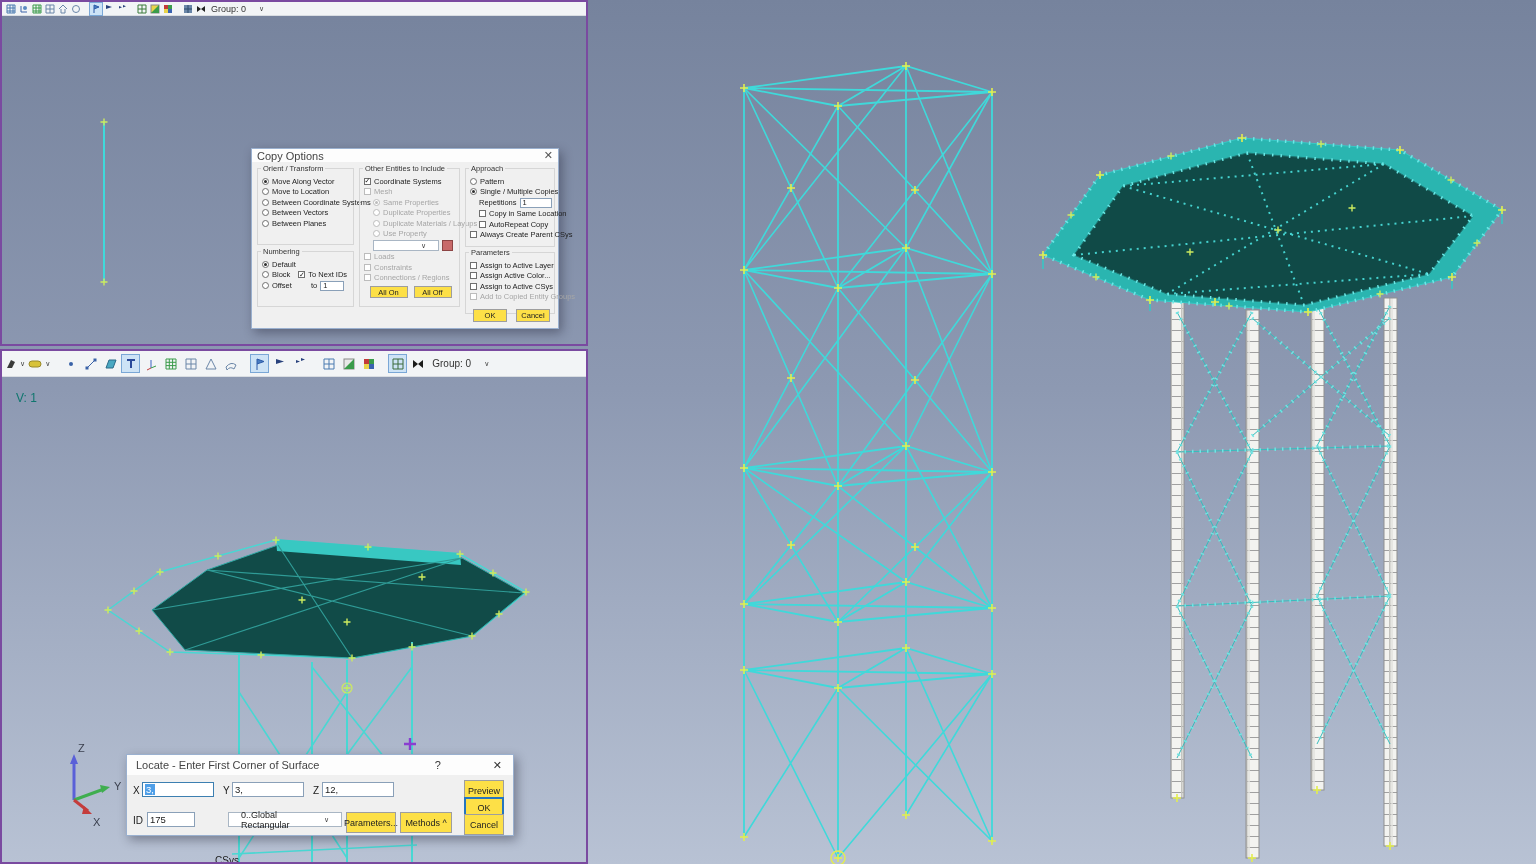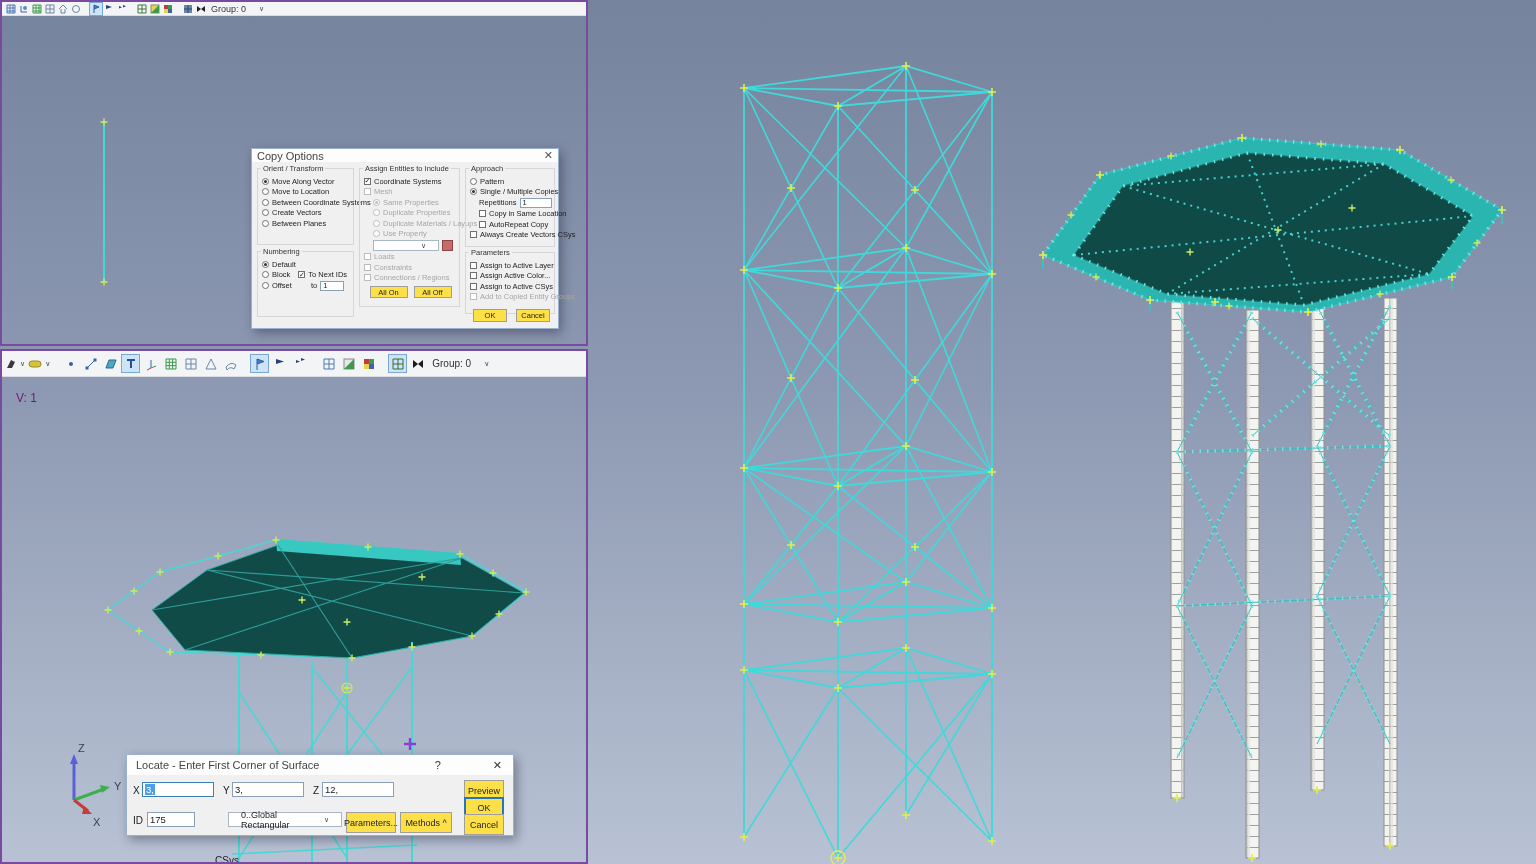--- a/index.html
+++ b/index.html
@@ -22,21 +22,21 @@
   .tb-top .tb-btn{width:12px;height:12px;}
   .tb-btn.pressed{background:#cde3f6;outline:1px solid #7aa7d6;}
   .tb-sep{width:6px;flex:none;}
   .tb-dd{display:flex;align-items:center;flex:none;}
   .chev{font-size:7px;color:#444;line-height:1;margin-left:1px;}
   .grp-lbl{font-size:10px;color:#333;white-space:nowrap;margin-left:3px;display:flex;align-items:center;gap:12px;}
   .tb-top .grp-lbl{font-size:9px;}
   .client{position:absolute;left:0;right:0;bottom:0;overflow:hidden;}
   .win-top .client{top:14px;}
   .win-bot .client{top:26px;}
-  .viewlabel{position:absolute;left:14px;top:14px;font-size:12px;color:#701a75;z-index:1;}
+  .viewlabel{position:absolute;left:14px;top:14px;font-size:12px;color:#0f766e;z-index:1;}
   
   .dlg{position:absolute;background:#f0f0f0;border:1px solid #9ab0cf;box-shadow:3px 4px 10px rgba(20,20,40,.38);box-sizing:border-box;z-index:5;}
   .dlg-title{display:flex;align-items:center;background:#fdfdfd;color:#444;}
   .dlg-x{margin-left:auto;color:#555;cursor:default;}
   
   .copy-dlg{left:249px;top:146px;width:308px;height:181px;font-size:7.5px;color:#222;}
   .copy-dlg .dlg-title{height:13px;font-size:11px;padding:0 5px;justify-content:flex-end;}
   .grp{position:absolute;border:1px solid #d6d6d6;box-sizing:border-box;padding:6px 2px 2px 4px;}
   .grp-t{position:absolute;top:-5px;left:3px;background:#f0f0f0;padding:0 2px;color:#333;white-space:nowrap;}
   .row{display:flex;align-items:center;gap:3px;margin:1.5px 0;white-space:nowrap;}
@@ -328,29 +328,29 @@
         <div class="row">
             <span class="radio"></span>
             <span>Move to Location</span>
           </div>
         <div class="row">
             <span class="radio"></span>
             <span>Between Coordinate Systems</span>
           </div>
         <div class="row">
             <span class="radio"></span>
-            <span>Create Vectors</span>
+            <span>Between Vectors</span>
           </div>
         <div class="row">
             <span class="radio"></span>
             <span>Between Planes</span>
           </div>
       </div>
 
-      <div class="grp" style="left:5px;top:102px;width:97px;height:66px;">
+      <div class="grp" style="left:5px;top:102px;width:97px;height:56px;">
         <span class="grp-t">Numbering</span>
         <div class="row">
             <span class="radio sel"></span>
             <span>Default</span>
           </div>
         <div class="row">
             <span class="radio"></span>
             <span>Block</span>
           <span class="cb" style="margin-left:5px">
               <span>✓</span>
@@ -361,21 +361,21 @@
             <span class="radio"></span>
             <span>Offset</span>
           <span style="margin-left:16px">to</span>
           <span class="field" style="width:24px;height:10px;">
               <span>1</span>
             </span>
         </div>
       </div>
 
       <div class="grp" style="left:107px;top:19px;width:101px;height:139px;">
-        <span class="grp-t">Assign Entities to Include</span>
+        <span class="grp-t">Other Entities to Include</span>
         <div class="row">
             <span class="cb">
               <span>✓</span>
             </span>
             <span>Coordinate Systems</span>
           </div>
         <div class="row dis">
             <span class="cb"></span>
             <span>Mesh</span>
           </div>
@@ -442,21 +442,21 @@
         <div class="row ind">
             <span class="cb"></span>
             <span>Copy in Same Location</span>
           </div>
         <div class="row ind">
             <span class="cb"></span>
             <span>AutoRepeat Copy</span>
           </div>
         <div class="row">
             <span class="cb"></span>
-            <span>Always Create Vectors CSys</span>
+            <span>Always Create Parent CSys</span>
           </div>
       </div>
 
       <div class="grp" style="left:213px;top:103px;width:90px;height:62px;">
         <span class="grp-t">Parameters</span>
         <div class="row">
             <span class="cb"></span>
             <span>Assign to Active Layer</span>
           </div>
         <div class="row">

